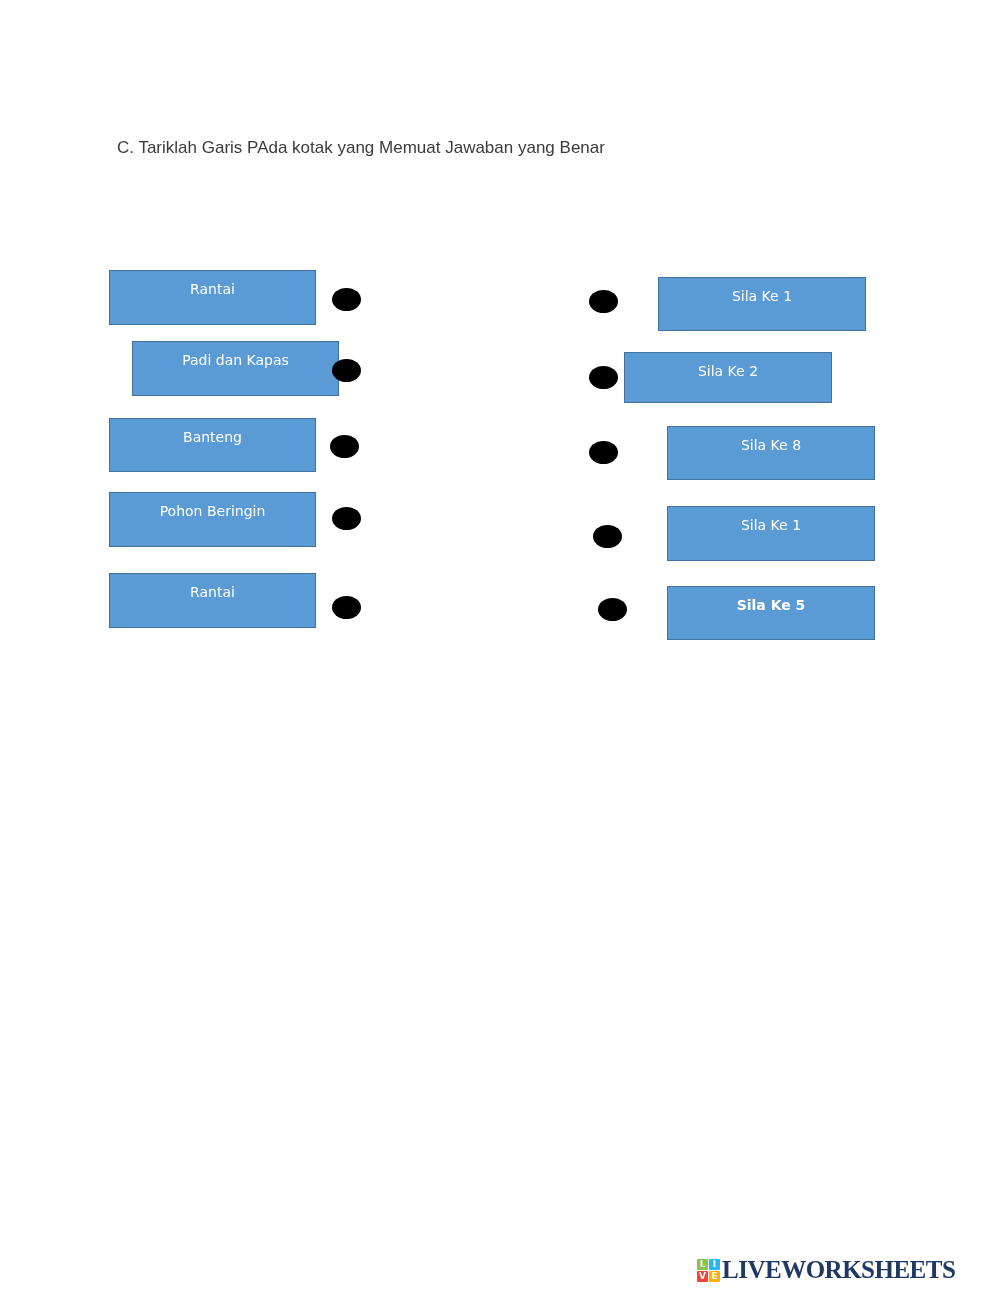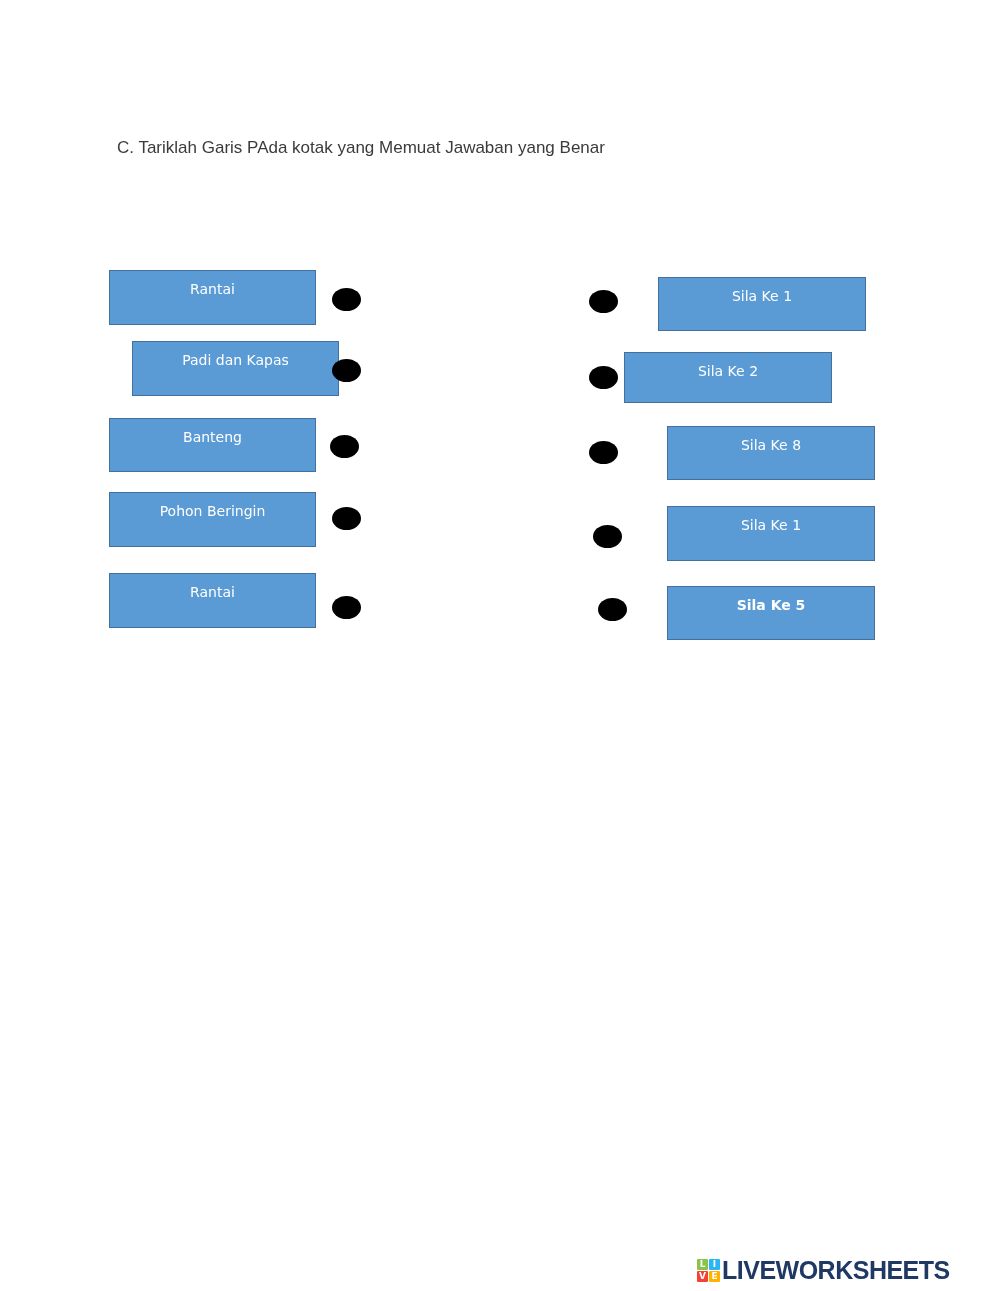--- a/index.html
+++ b/index.html
@@ -22,21 +22,21 @@
     .logo {
       position: absolute; left: 697px; top: 1256px; height: 28px;
       display: flex; align-items: center;
     }
     .logo-icon { display: grid; grid-template-columns: 11px 11px; grid-template-rows: 11px 11px; gap: 1px; margin-right: 2px; }
     .logo-icon span {
       font-family: "DejaVu Sans", sans-serif; font-size: 9px; font-weight: bold; color: #fff;
       display: flex; align-items: center; justify-content: center; border-radius: 1px;
     }
     .logo-text {
-      font-family: Liberation Sans, sans-serif; font-weight: bold; font-size: 25px;
+      font-family: Liberation Serif, serif; font-weight: bold; font-size: 25px;
       color: #1f3864; letter-spacing: -0.5px; line-height: 28px;
     }
   </style>
 </head>
 <body>
 
 <div class="title">C. Tariklah Garis PAda kotak yang Memuat Jawaban yang Benar</div>
 
 <div id="left-col">
     <div class="box" style="left: 109px; top: 270px; width: 207px; height: 55px;"><span>Rantai</span></div>

